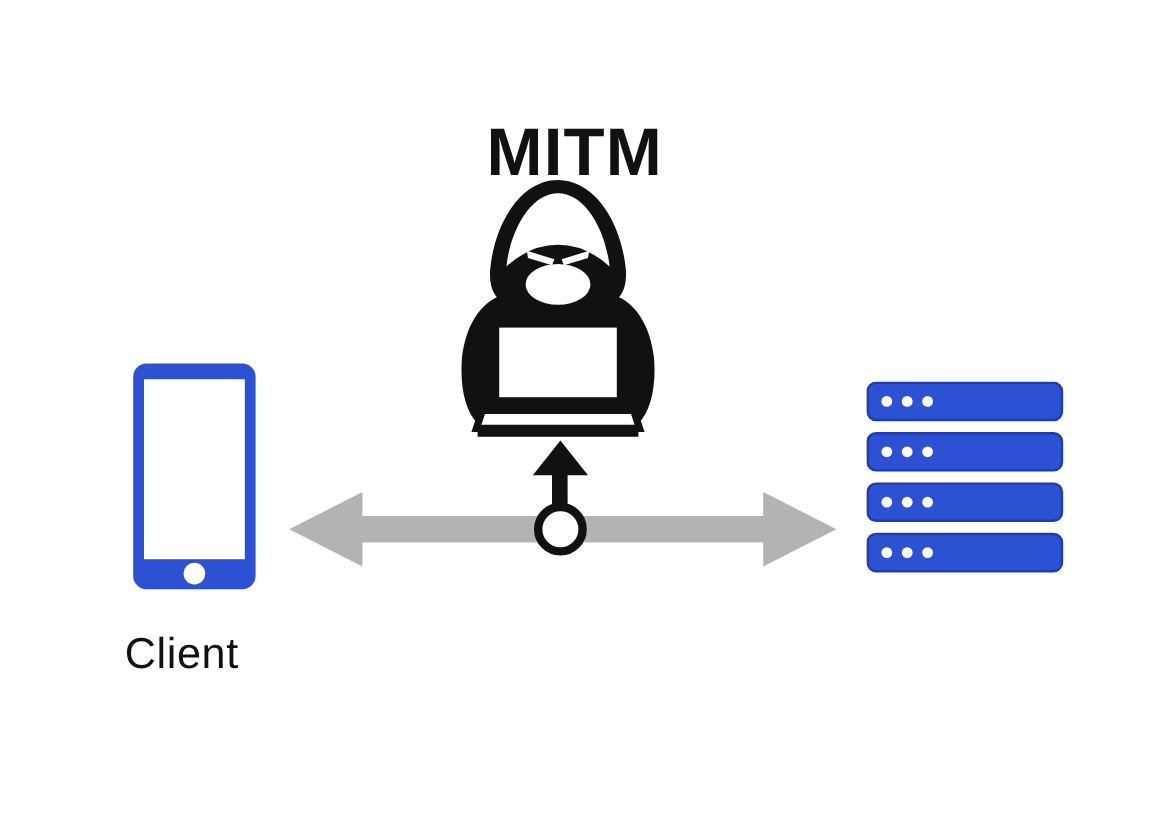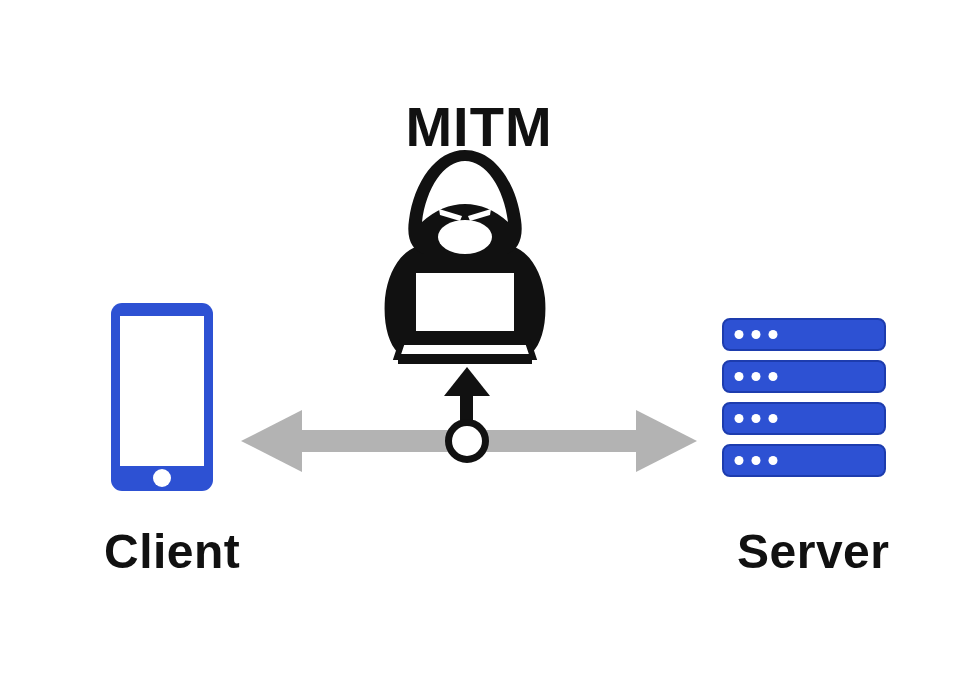--- a/index.html
+++ b/index.html
@@ -12,21 +12,21 @@
   }
   .abs{position:absolute;}
   .title{
     left:0;top:94px;width:958px;
     text-align:center;
     font-size:56px;font-weight:600;
     letter-spacing:1px;
     color:var(--black,#111);
   }
   .node-label{
-    font-size:48px;font-weight:700;
+    font-size:36px;font-weight:400;
     color:var(--black,#111);
     letter-spacing:0.5px;
     white-space:nowrap;
   }
   .label-client{left:104px;top:524px;}
   .label-server{left:737px;top:524px;}
   .hacker-svg{left:380px;top:148px;}
   .phone-svg{left:110px;top:302px;}
   .server-svg{left:722px;top:318px;}
   .gray-arrow-svg{left:240px;top:408px;}
@@ -100,15 +100,14 @@
     </g>
   </svg>
 
   <svg class="abs tap-arrow-svg" width="60" height="98" viewBox="0 0 60 98">
     <rect class="ink" x="23" y="28" width="13" height="28"></rect>
     <polygon class="ink" points="30,1 53,30 7,30"></polygon>
     <circle class="paper ink-stroke" cx="30" cy="75" r="18.5" stroke-width="7"></circle>
   </svg>
 
   <div class="abs node-label label-client">Client</div>
-  <div class="abs node-label label-server">Server</div>
 
 </div>
 
 </body></html>

